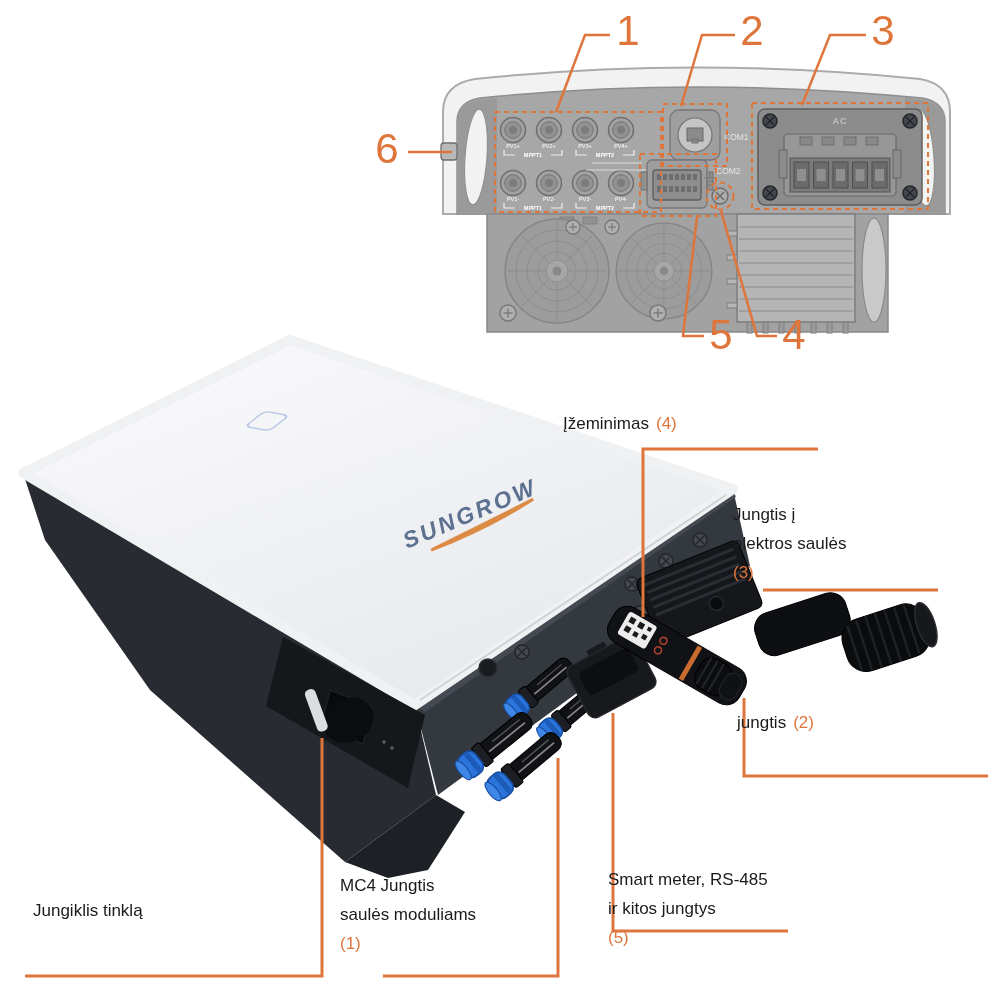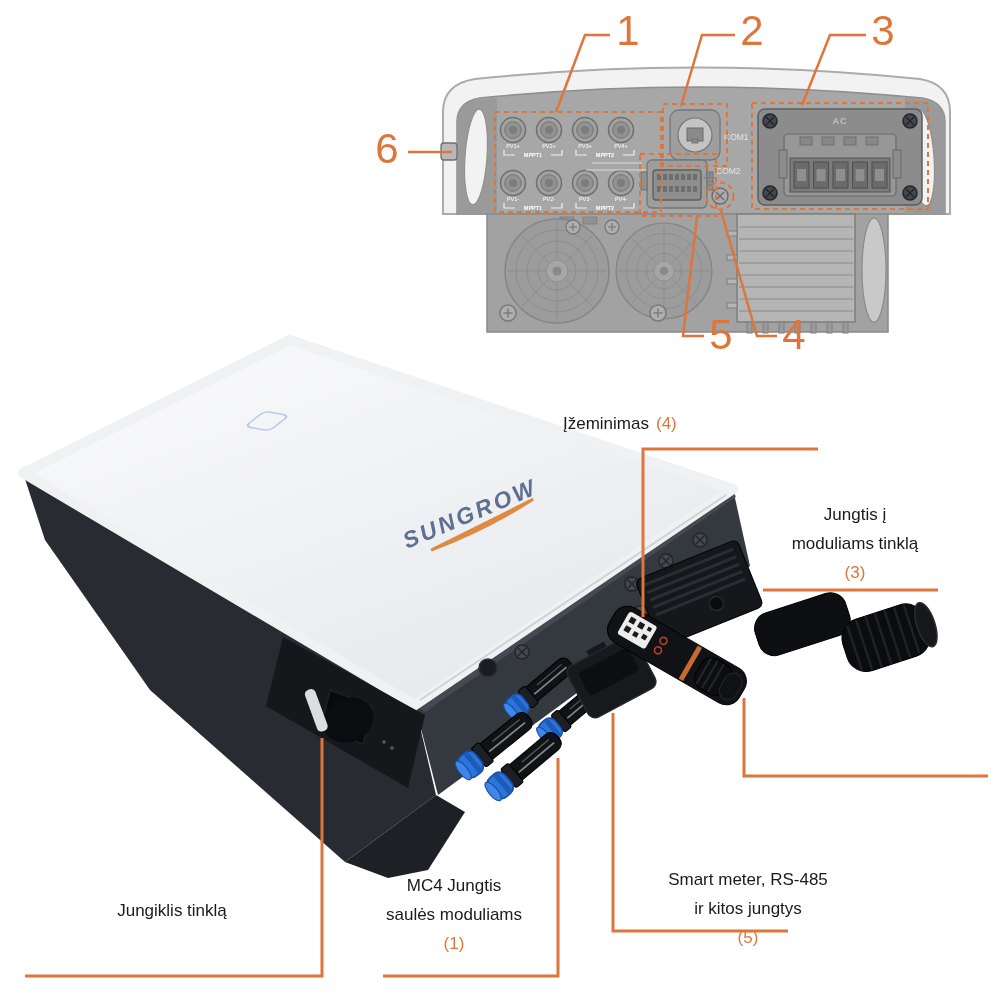--- a/index.html
+++ b/index.html
@@ -1,21 +1,21 @@
 <!DOCTYPE html>
 <html><head>
 <meta charset="utf-8">
 <style>
   html,body{margin:0;padding:0;background:#fff;}
   .stage{position:relative;width:1000px;height:1000px;background:#fff;overflow:hidden;
          font-family:"Liberation Sans",sans-serif;color:#1A1A1A;}
   svg.art{position:absolute;left:0;top:0;width:1000px;height:1000px;}
   .lbl{position:absolute;font-size:17px;line-height:29px;color:#1A1A1A;}
   .lbl .ln{white-space:nowrap;}
-  .center{text-align:center;}
+  .center{}
   .orange{color:#DE753B;}
   .num{position:absolute;font-size:42px;line-height:42px;width:30px;text-align:center;color:#DE753B;}
   .sp{display:inline-block;width:7px;}
 </style>
 </head>
 <body>
 
 <div class="stage">
 
 <svg class="art" viewBox="0 0 1000 1000">
@@ -369,25 +369,26 @@
 <div class="num" style="left:372px;top:128px;">6</div>
 <div class="num" style="left:706px;top:314px;">5</div>
 <div class="num" style="left:779px;top:314px;">4</div>
 
 <div class="lbl" style="left:563px;top:409px;">
   <div class="ln"><span>Įžeminimas</span><span class="sp"></span><span class="orange">(4)</span></div>
 </div>
 
 <div class="lbl center" style="left:733px;top:500px;width:244px;">
   <div class="ln">Jungtis į</div>
-  <div class="ln">moduliams tinklą</div>
+  <div class="ln">elektros saulės</div>
   <div class="ln orange">(3)</div>
 </div>
 
 <div class="lbl center" style="left:737px;top:708px;width:252px;">
+  <div class="ln"><span>jungtis</span><span class="sp"></span><span class="orange">(2)</span></div>
 </div>
 
 <div class="lbl center" style="left:608px;top:865px;width:280px;">
   <div class="ln">Smart meter, RS-485</div>
   <div class="ln">ir kitos jungtys</div>
   <div class="ln orange">(5)</div>
 </div>
 
 <div class="lbl center" style="left:340px;top:871px;width:228px;">
   <div class="ln">MC4 Jungtis</div>

